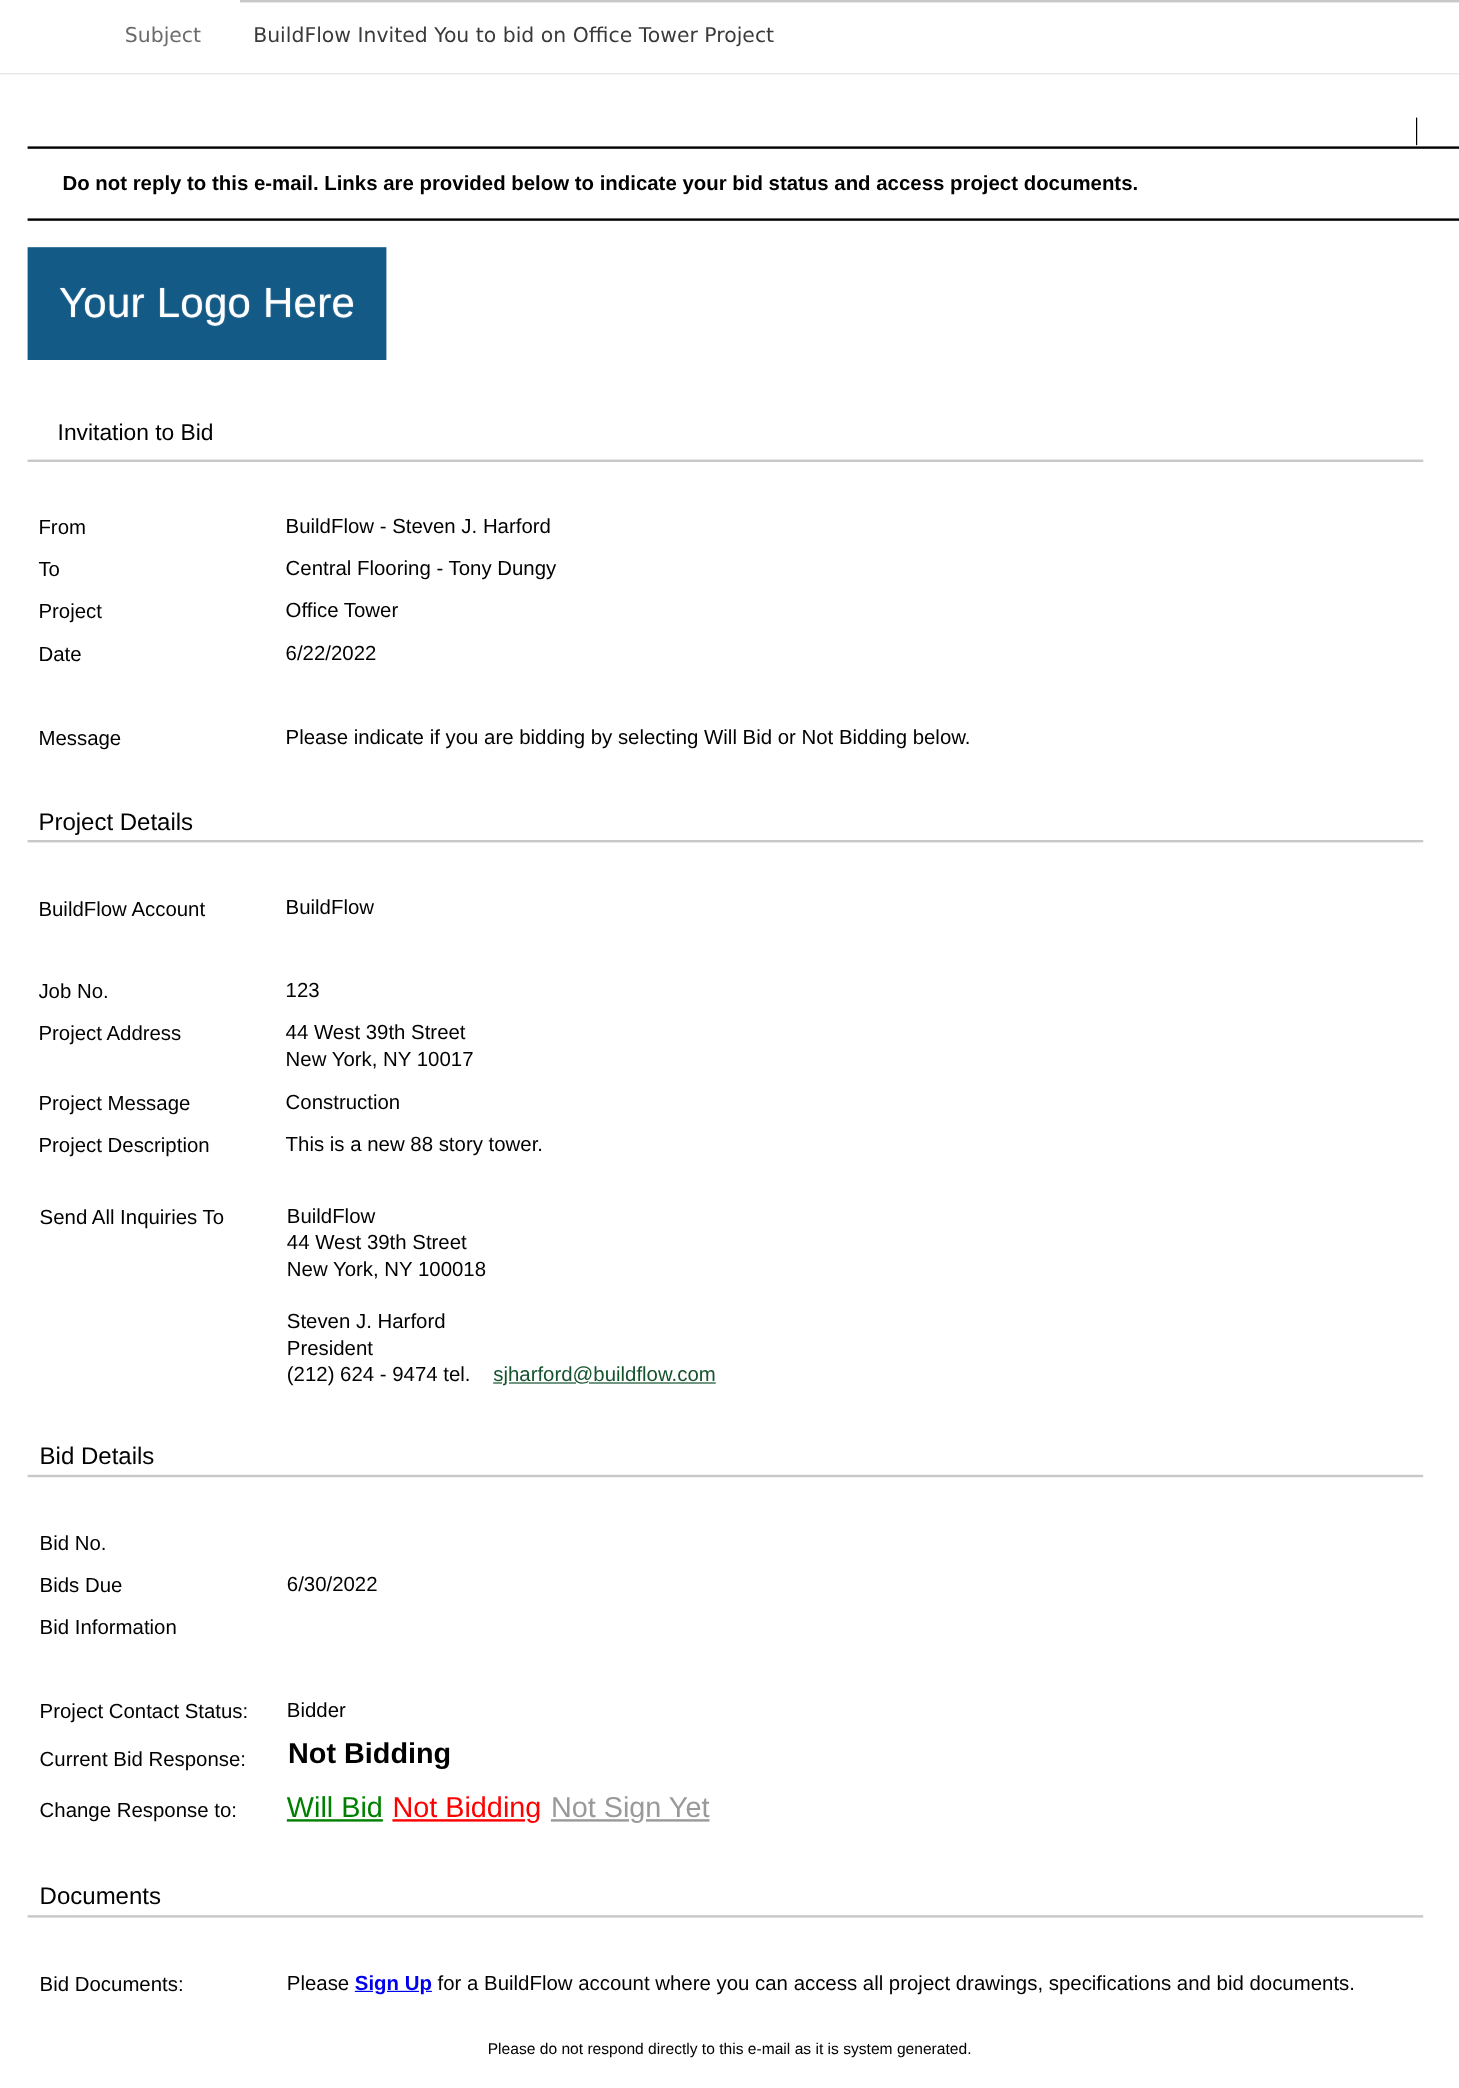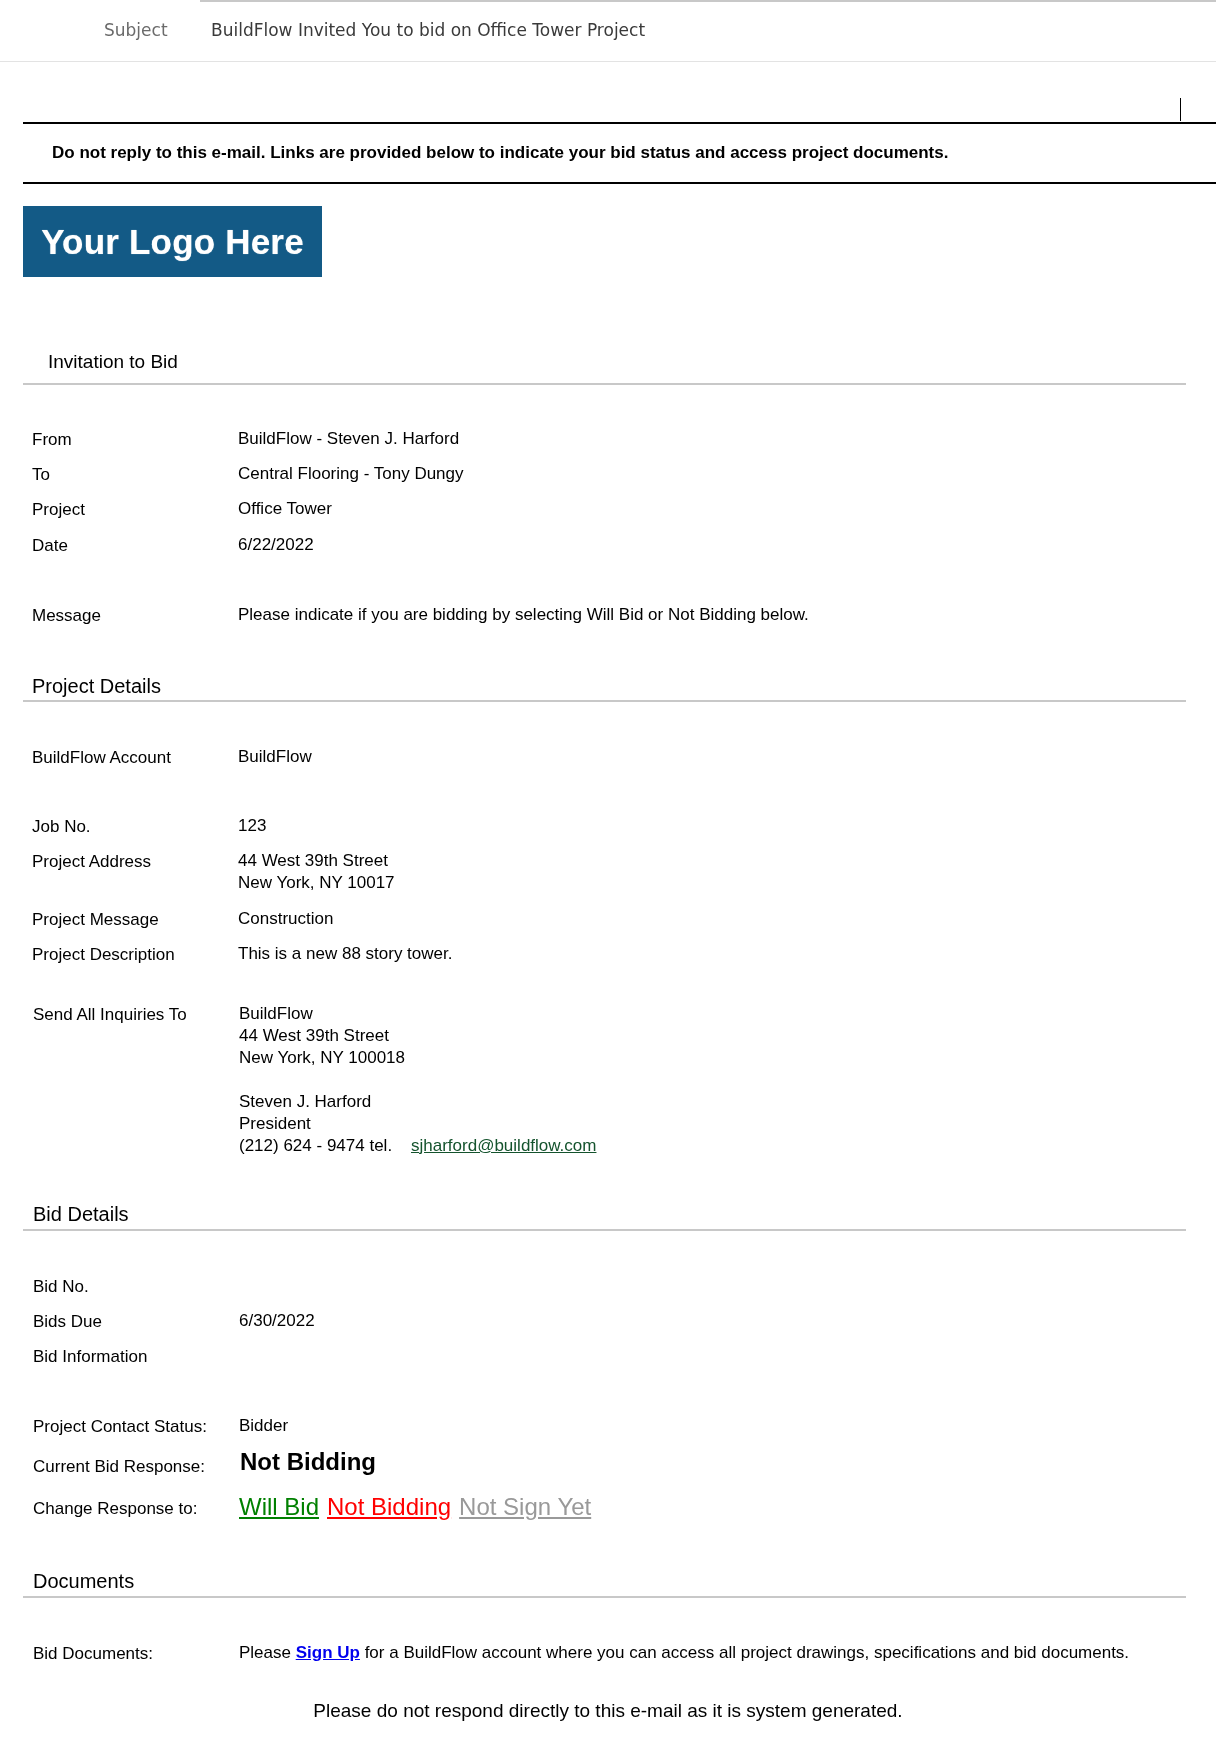--- a/index.html
+++ b/index.html
@@ -7,34 +7,34 @@
          font-family:"Liberation Sans", sans-serif; color:#000; }
   .abs { position:absolute; }
   .subject-bar { left:0; top:0; width:1216px; height:62px; }
   .subject-topline { left:200px; top:0; width:1016px; height:2px; background:#c8c8c8; }
   .subject-bottomline { left:0; top:61px; width:1216px; height:1px; background:#e3e3e3; }
   .subject-label { left:104px; top:20px; font-family:"DejaVu Sans", sans-serif; font-size:17px; color:#6b6b6b; }
   .subject-value { left:211px; top:20px; font-family:"DejaVu Sans", sans-serif; font-size:17px; color:#3a3a3a; }
   .caret { left:1180px; top:98px; width:1px; height:23px; background:#000; }
   .black-line { left:23px; width:1193px; height:2px; background:#000; }
   .warning { left:23px; top:143px; font-size:17px; font-weight:bold;margin-left:29px; }
-  .logo { left:23px; top:206px; width:299px; height:71px; background:#135a86;
-          color:#fff; font-weight:bold; font-size:35px; display:flex; align-items:center; justify-content:center;
+  .logo { left:23px; top:206px; width:299px; height:94px; background:#135a86;
+          color:#fff; font-weight:normal; font-size:35px; display:flex; align-items:center; justify-content:center;
           letter-spacing:0.2px; text-shadow:0 0 1px rgba(255,255,255,.6); }
   .h1 { left:32px; top:351px; font-size:19px; font-weight:normal;margin-left:16px; }
   .gray-line { left:23px; width:1163px; height:2px; background:#c8c8c8; }
   .h2 { left:32px; font-size:20px; font-weight:normal; }
   .lbl { left:32px; font-size:17px; }
   .val { left:238px; font-size:17px; line-height:22px; }
   .bold { font-weight:normal; }
   a.mail { color:#14532d; text-decoration:underline; }
   .big-status { font-size:24px; font-weight:bold; }
   .resp { font-size:24px; text-decoration:underline; margin-right:8px; cursor:pointer; }
   .signup { color:#0000ee; font-weight:bold; text-decoration:underline; }
-  .footer { left:0; width:1216px; top:1700px; text-align:center; font-size:19px; }
+  .footer { left:0; width:1216px; top:1700px; text-align:center; font-size:13px; }
 </style>
 </head>
 <body>
 
 <div class="abs subject-bar"></div>
 <div class="abs subject-topline"></div>
 <div class="abs subject-label">Subject</div>
 <div class="abs subject-value">BuildFlow Invited You to bid on Office Tower Project</div>
 <div class="abs subject-bottomline"></div>
 

